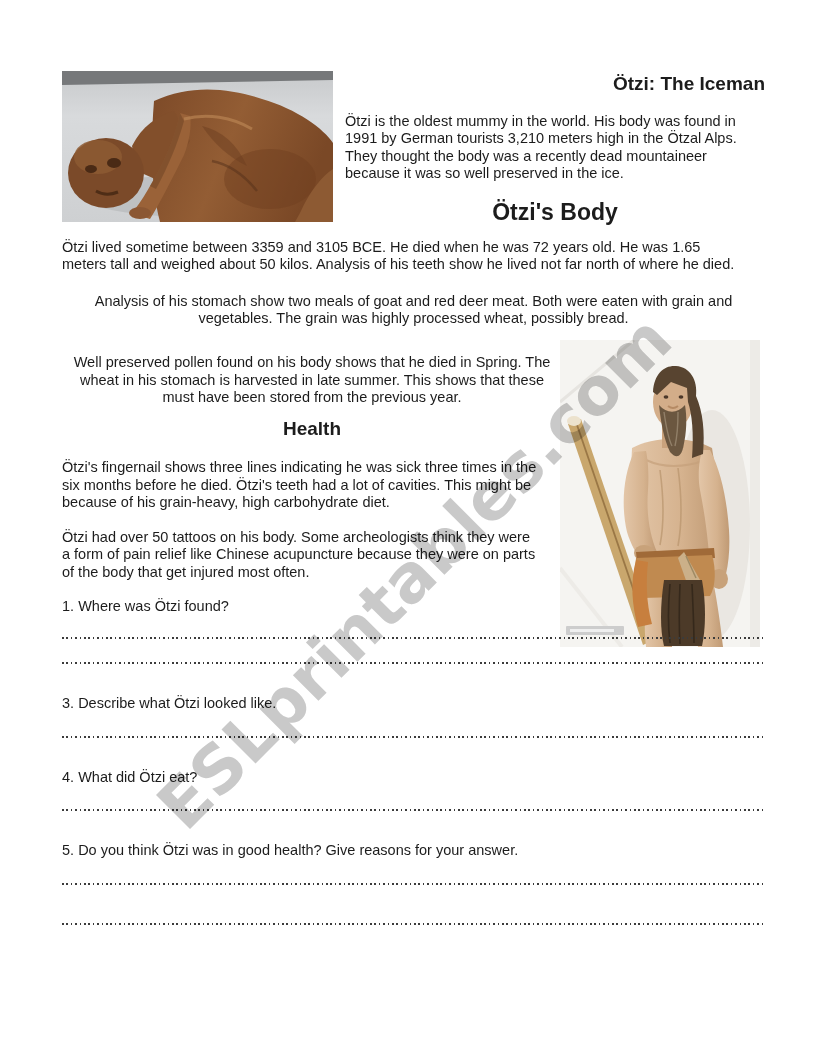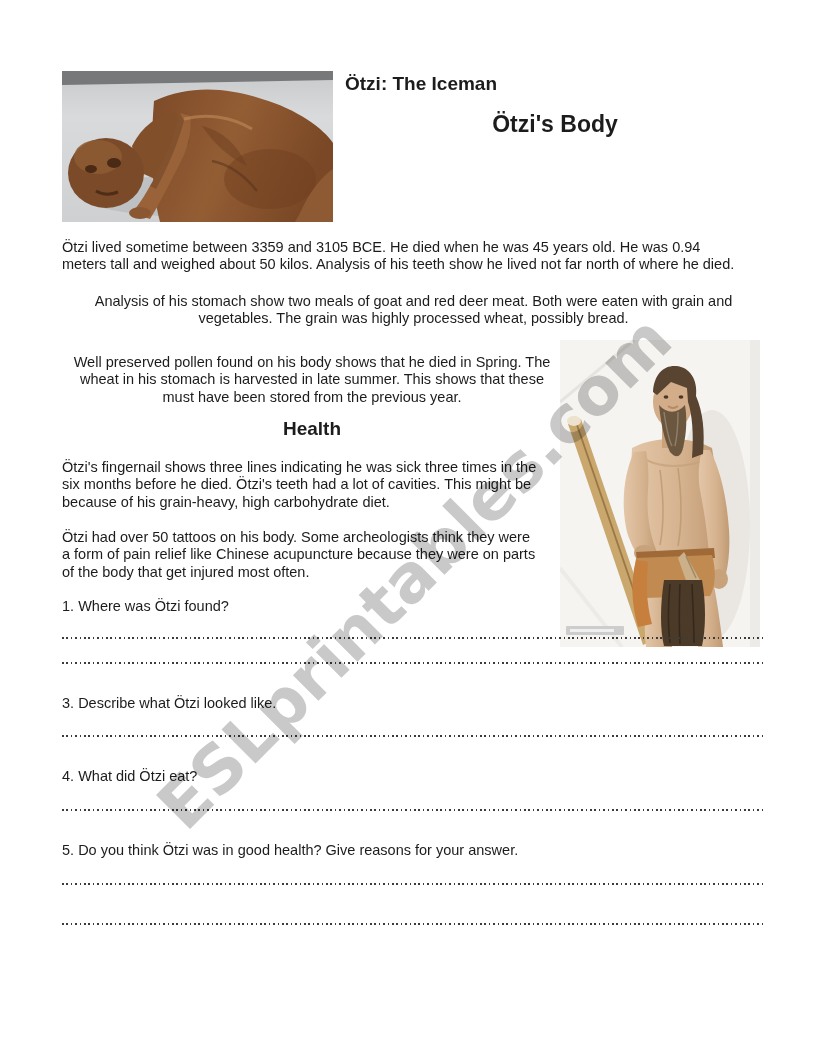--- a/index.html
+++ b/index.html
@@ -13,21 +13,21 @@
   }
   .page {
     position: relative;
     padding: 71px 56px 0 62px; 
   }
   
   .header-row { display: flex; gap: 12px; }
   .photo-mummy { flex: 0 0 271px; width: 271px; height: 151px; }
   .photo-mummy svg { display: block; }
   .header-right { flex: 1; }
-  h1.title { font-size: 19px; line-height: 20px; font-weight: bold; text-align: left; margin-top: 3px; }
+  h1.title { font-size: 19px; line-height: 20px; font-weight: bold; text-align: right; margin-top: 3px; }
   .intro { margin-top: 19px; white-space: pre-line; }
   h2.body-heading { font-size: 23px; line-height: 20px; font-weight: bold; text-align: center; margin-top: 20px; }
   
   .para { white-space: pre-line; }
   .p-full-1 { margin-top: 17px; }
   .p-full-2 { margin-top: 19px; text-align: center; }
   
   .wrap-section { position: relative; }
   .photo-reconstruction {
     position: absolute; top: -14px; right: 5px;
@@ -100,25 +100,29 @@
         <ellipse cx="78" cy="142" rx="11" ry="6" fill="#8b5733"></ellipse>
         <path d="M140,55 Q170,62 185,95 Q158,82 140,55 Z" fill="#6b3d1f" opacity="0.5"></path>
         <ellipse cx="208" cy="108" rx="46" ry="30" fill="#6e3f20" opacity="0.45"></ellipse>
         <path d="M238,142 C248,120 260,105 271,98 V151 H233 Z" fill="#8d5a33"></path>
         <path d="M122,48 C145,42 170,46 190,58" stroke="#c08a58" stroke-width="3" fill="none" opacity="0.6"></path>
         <path d="M150,90 Q175,95 195,120" stroke="#53301a" stroke-width="2.5" fill="none" opacity="0.5"></path>
       </svg>
     </div>
     <div class="header-right">
       <h1 class="title">Ötzi: The Iceman</h1>
+      <p class="intro para">Ötzi is the oldest mummy in the world. His body was found in
+1991 by German tourists 3,210 meters high in the Ötzal Alps.
+They thought the body was a recently dead mountaineer
+because it was so well preserved in the ice.</p>
       <h2 class="body-heading">Ötzi's Body</h2>
     </div>
   </div>
 
-  <p class="para p-full-1">Ötzi lived sometime between 3359 and 3105 BCE. He died when he was 45 years old. He was 0.94
+  <p class="para p-full-1">Ötzi lived sometime between 3359 and 3105 BCE. He died when he was 72 years old. He was 1.65
 meters tall and weighed about 50 kilos. Analysis of his teeth show he lived not far north of where he died.</p>
   <p class="para p-full-2">Analysis of his stomach show two meals of goat and red deer meat. Both were eaten with grain and
 vegetables. The grain was highly processed wheat, possibly bread.</p>
 
   <div class="wrap-section">
     <div class="photo-reconstruction">
       <svg viewBox="0 0 200 307" width="200" height="307">
         <defs>
           <linearGradient id="rs-sk" x1="0" y1="0" x2="1" y2="0">
             <stop offset="0" stop-color="#e3c6a8"></stop>

